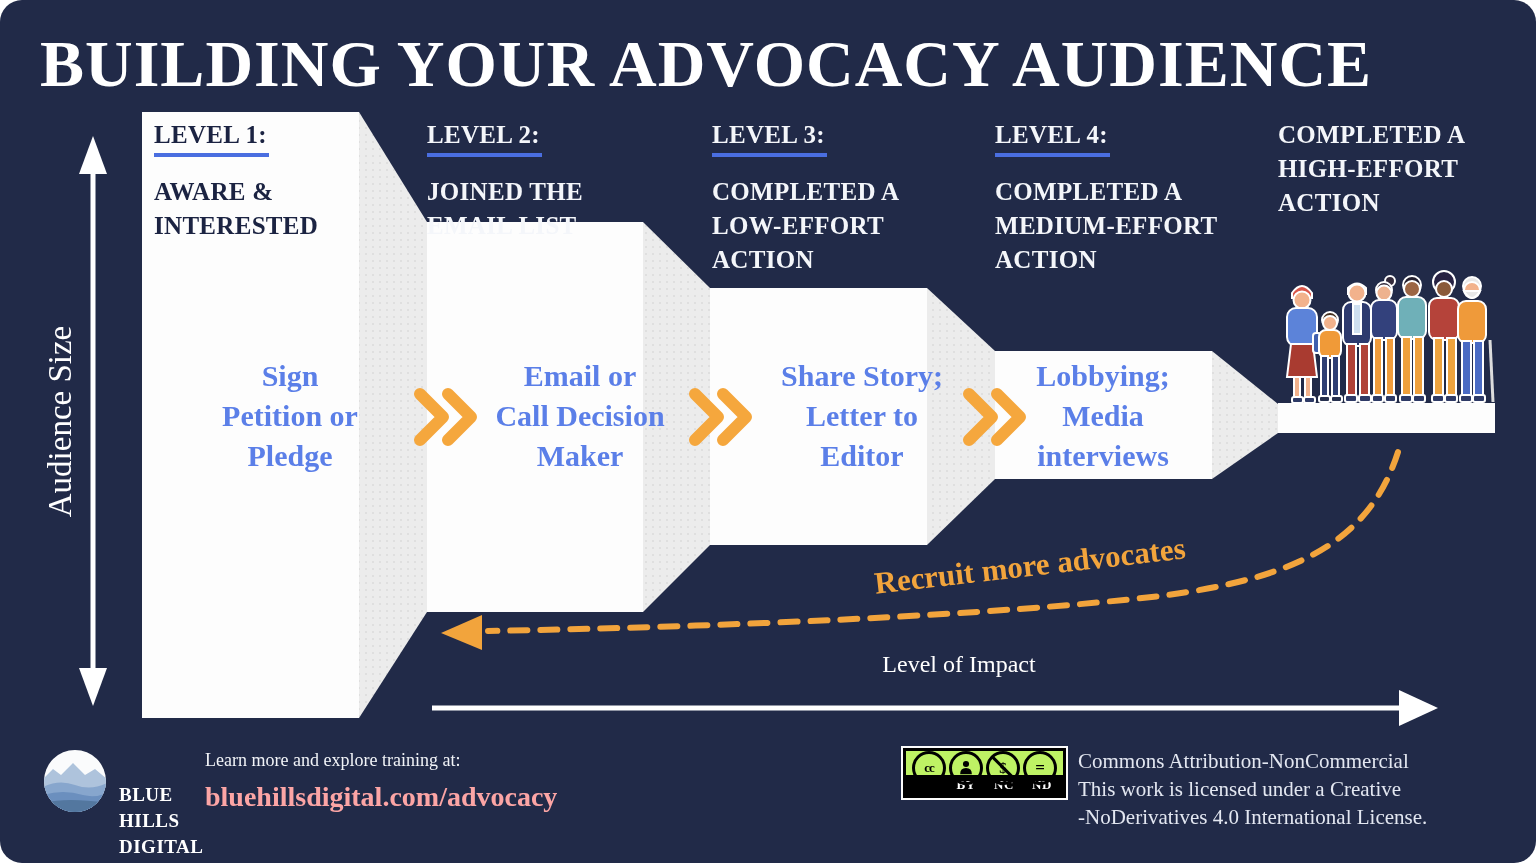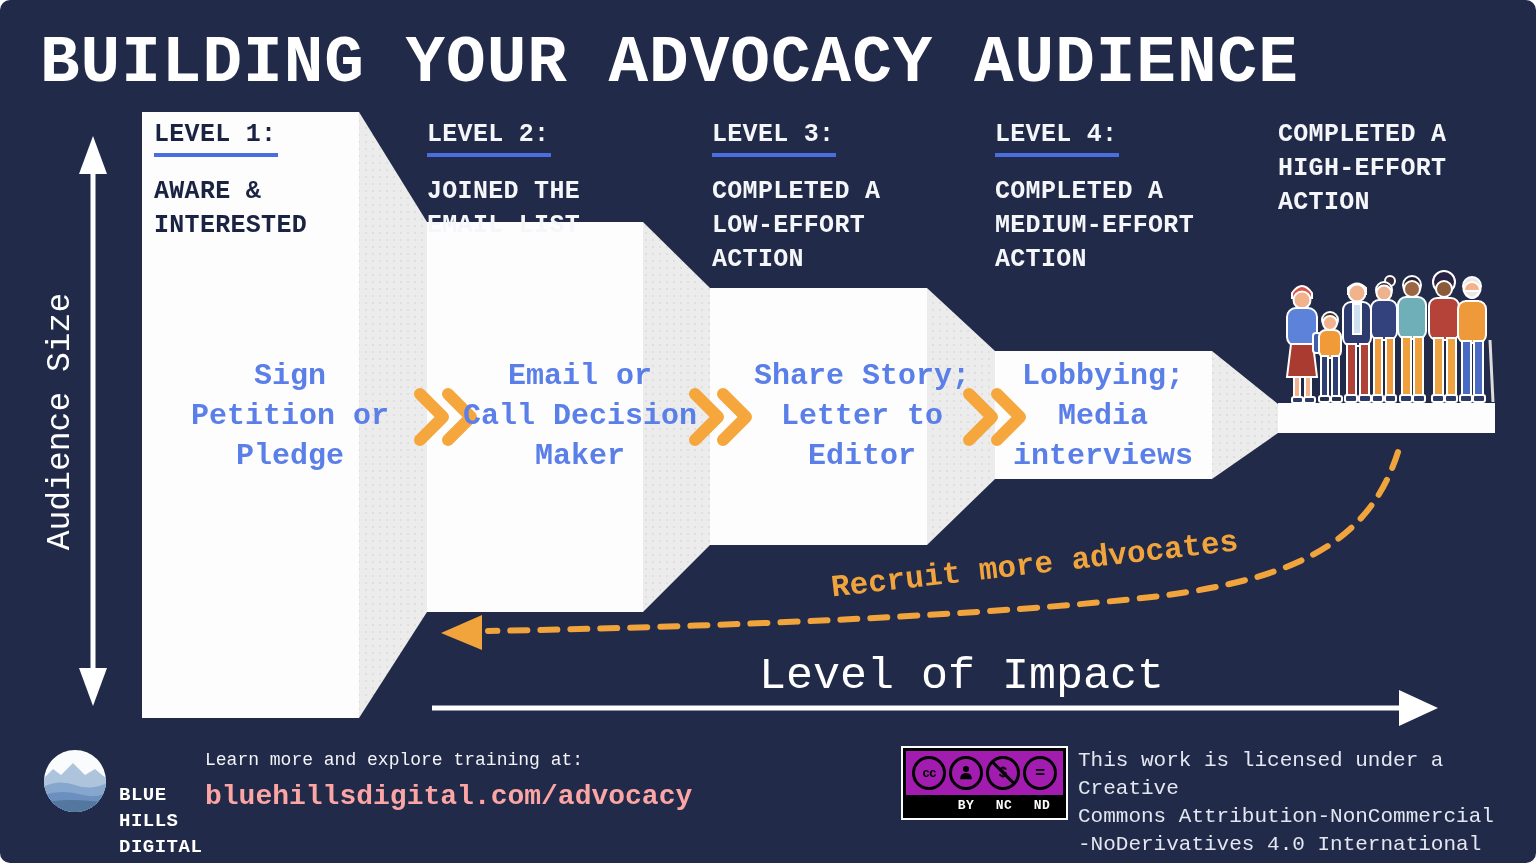--- a/index.html
+++ b/index.html
@@ -1,33 +1,33 @@
 <!DOCTYPE html>
 <html><head>
 <meta charset="utf-8">
 <style>
   html,body{margin:0;padding:0;background:#ffffff;}
   .canvas{
     position:relative;width:1536px;height:863px;overflow:hidden;
-    background:#212A48;border-radius:10px;
-    font-family:Liberation Mono, monospace;
+    background:#212A48;border-radius:22px;
+    font-family:Liberation Serif, serif;
   }
   .shapes{position:absolute;left:0;top:0;}
   .title{
     position:absolute;left:40px;top:26px;margin:0;
     font-size:66px;font-weight:700;letter-spacing:1px;color:#ffffff;white-space:nowrap;
   }
   .audience-label{
     position:absolute;left:-90px;top:403px;width:300px;text-align:center;
     transform:rotate(-90deg);
     font-size:33px;color:#ffffff;white-space:nowrap;
   }
   .impact-label{
     position:absolute;left:759px;top:651px;width:400px;text-align:center;
-    font-size:45px;color:#ffffff;white-space:nowrap;
+    font-size:24px;color:#ffffff;white-space:nowrap;
   }
   .lvl{position:absolute;top:118px;font-size:25px;font-weight:700;line-height:34px;letter-spacing:.3px;}
   .lvl.dark{color:#1B2342;}
   .lvl.light{color:#F4F6FA;}
   .lvl .u{display:inline-block;border-bottom:4px solid #4A6EE0;padding:0 2px 1px 0;margin-bottom:18px;}
   .action{
     position:absolute;top:356px;text-align:center;
     font-size:30px;font-weight:700;line-height:40px;color:#5B7FE8;
   }
   .recruit{
@@ -38,21 +38,21 @@
   
   .logo{position:absolute;left:43px;top:749px;}
   .brand{position:absolute;left:119px;top:750px;color:#ffffff;font-size:19px;font-weight:700;line-height:26px;letter-spacing:.5px;margin-top:32px;}
   .learn{position:absolute;left:205px;top:750px;color:#F2F4F8;font-size:18px;}
   .url{position:absolute;left:205px;top:781px;color:#fca5a5;font-size:28px;font-weight:700;}
   .license-text{position:absolute;left:1078px;top:747px;width:440px;color:#E3E7F1;font-size:21px;line-height:28px;}
   .cc-badge{
     position:absolute;left:903px;top:748px;background:#000;border:3px solid #000;
     box-shadow:0 0 0 2px #FCFCFC;width:157px;
   }
-  .cc-top{background:#a21caf;height:44px;display:flex;align-items:center;padding:0 6px;gap:3px;}
+  .cc-top{background:#bef264;height:24px;display:flex;padding:0 6px;gap:3px;}
   .cc-circle{
     position:relative;width:28px;height:28px;border:3px solid #000;border-radius:50%;
     display:flex;align-items:center;justify-content:center;
     font-weight:700;font-size:14px;color:#000;box-sizing:content-box;
   }
   .cc-circle .dollar{font-size:15px;}
   .cc-circle .eq{font-size:17px;}
   .cc-cc{letter-spacing:-1px;font-size:13px;}
   .slash{position:absolute;left:12.5px;top:-1px;width:3px;height:30px;background:#000;transform:rotate(-45deg);}
   .cc-labels{height:20px;display:flex;align-items:center;padding-left:41px;}
@@ -271,18 +271,18 @@
           <span class="eq">=</span>
         </span>
     </div>
     <div class="cc-labels">
       <span>BY</span>
       <span>NC</span>
       <span>ND</span>
     </div>
   </div>
   <div class="license-text">
+    <div>Commons Attribution-NonCommercial</div>
     <div>This work is licensed under a Creative</div>
-    <div>Commons Attribution-NonCommercial</div>
     <div>-NoDerivatives 4.0 International License.</div>
   </div>
 
 </div>
 
 </body></html>

